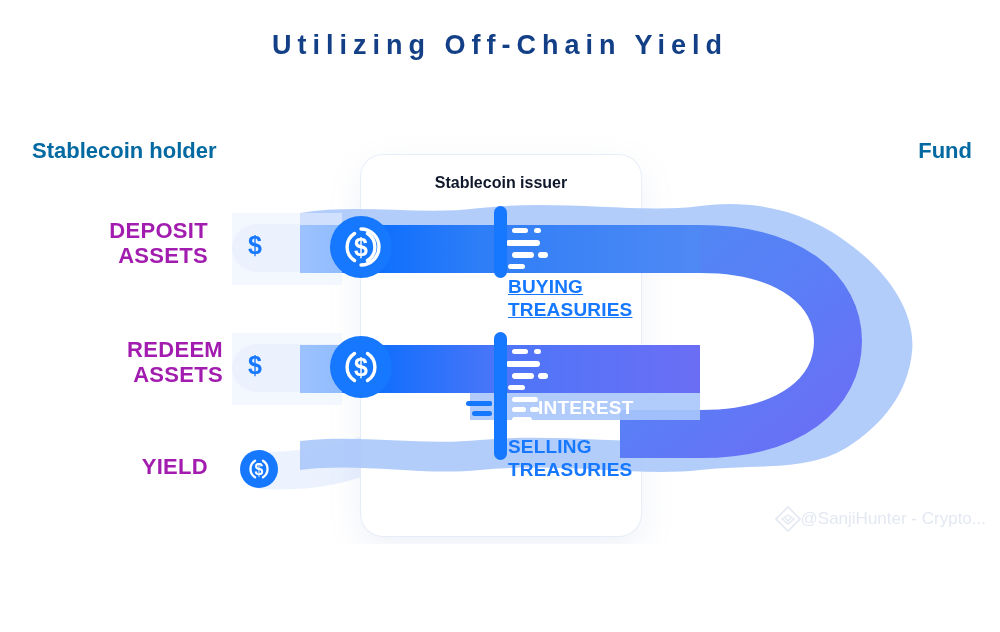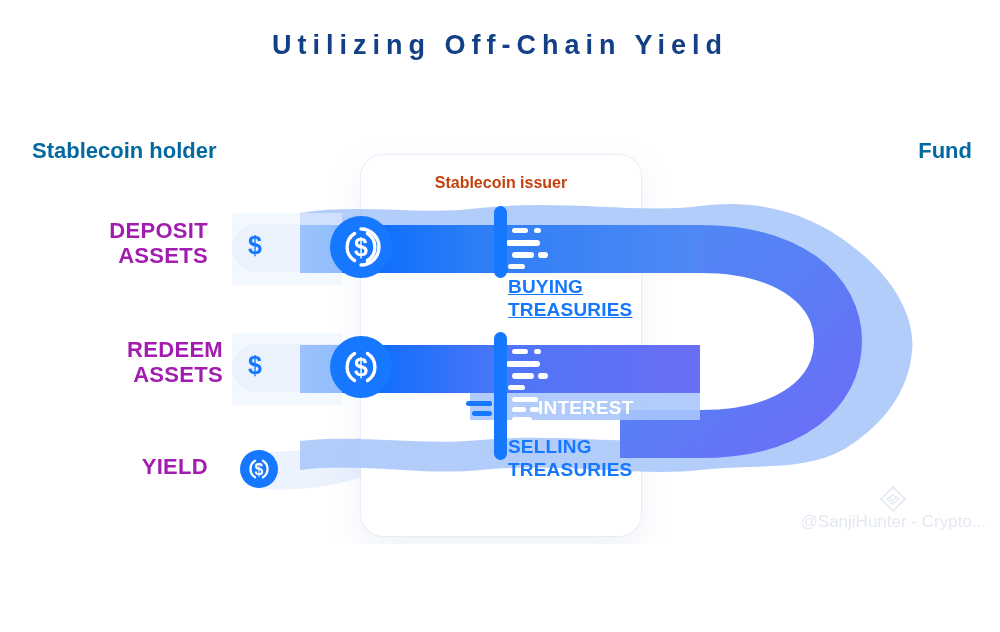--- a/index.html
+++ b/index.html
@@ -38,21 +38,21 @@
     width:280px;height:381px;
     background:#ffffff;
     border-radius:22px;
     box-shadow:0 0 0 1px rgba(225,233,247,.75), 0 12px 34px rgba(120,150,200,.13);
     z-index:2;
   }
   .issuer-title{
     position:absolute;left:361px;top:174px;width:280px;
     text-align:center;
     font-size:16px;font-weight:700;
-    color:#c2410c;
+    color:#0f172a;
     z-index:6;
     white-space:nowrap;
   }
 
   
   #flow{position:absolute;left:0;top:0;width:1000px;height:632px;z-index:3;}
   #flow-under{position:absolute;left:0;top:0;width:1000px;height:632px;z-index:1;}
 
   
   .row-label{
@@ -126,21 +126,20 @@
   }
 
   
   .watermark{
     position:absolute;right:14px;bottom:12px;
     display:flex;align-items:center;
     color:#e3e8f2;
     font-size:17px;
     z-index:9;
     white-space:nowrap;
-    flex-direction:column;
   }
   .watermark svg{display:block;}
 </style>
 </head>
 <body>
 
 <div id="stage">
 
   <svg id="flow-under" viewBox="0 0 1000 632" xmlns="http://www.w3.org/2000/svg">
     <defs>

